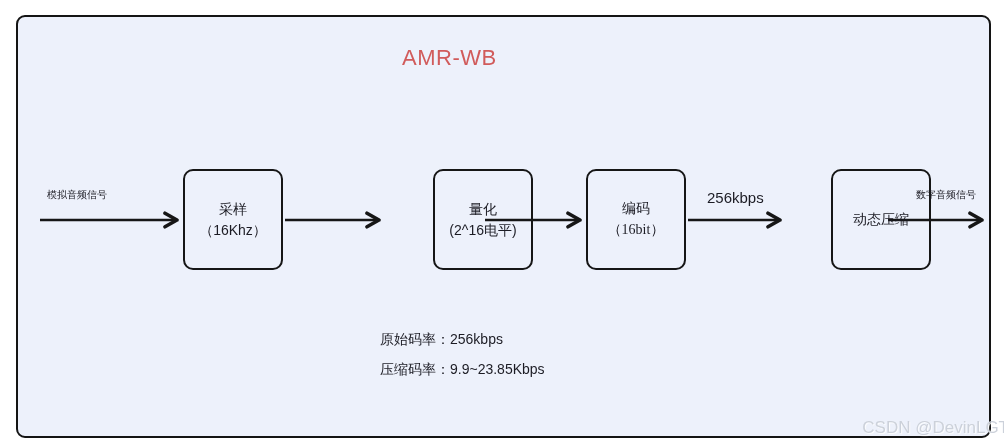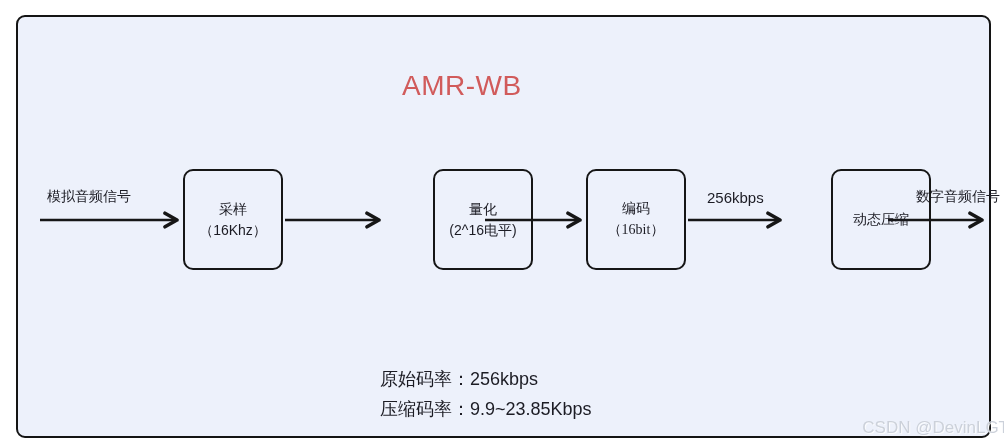--- a/index.html
+++ b/index.html
@@ -21,22 +21,22 @@
     height: 423px;
     box-sizing: border-box;
     border: 2.5px solid #141414;
     border-radius: 9px;
     background: #edf1fb;
   }
 
   .diagram-title {
     position: absolute;
     left: 402px;
-    top: 70px;
-    font-size: 28px;
+    top: 45px;
+    font-size: 22px;
     letter-spacing: 0.5px;
     color: #d15b5b;
     font-weight: 500;
   }
 
   .node {
     position: absolute;
     width: 100px;
     height: 101px;
     top: 169px;
@@ -63,35 +63,34 @@
   .arrows-layer {
     position: absolute;
     left: 0; top: 0;
     width: 1004px;
     height: 445px;
     pointer-events: none;
   }
 
   .flow-label {
     position: absolute;
-    font-size: 14px;
+    font-size: 10px;
     color: #1c1c24;
     white-space: nowrap;
   }
   .input-label   { left: 47px;  top: 188px; }
   .bitrate-label { left: 707px; top: 189px; font-size: 15px; text-align: right; }
   .output-label  { left: 916px; top: 188px; }
 
   .note {
     position: absolute;
     left: 380px;
-    font-size: 18px;
+    font-size: 14px;
     color: #1c1c24;
     white-space: nowrap;
-    margin-top: 36px;
   }
   .note-original   { top: 331px; }
   .note-compressed { top: 361px; }
 
   .watermark {
     position: absolute;
     right: -5px;
     bottom: 7px;
     font-size: 17px;
     color: #ccd1da;

